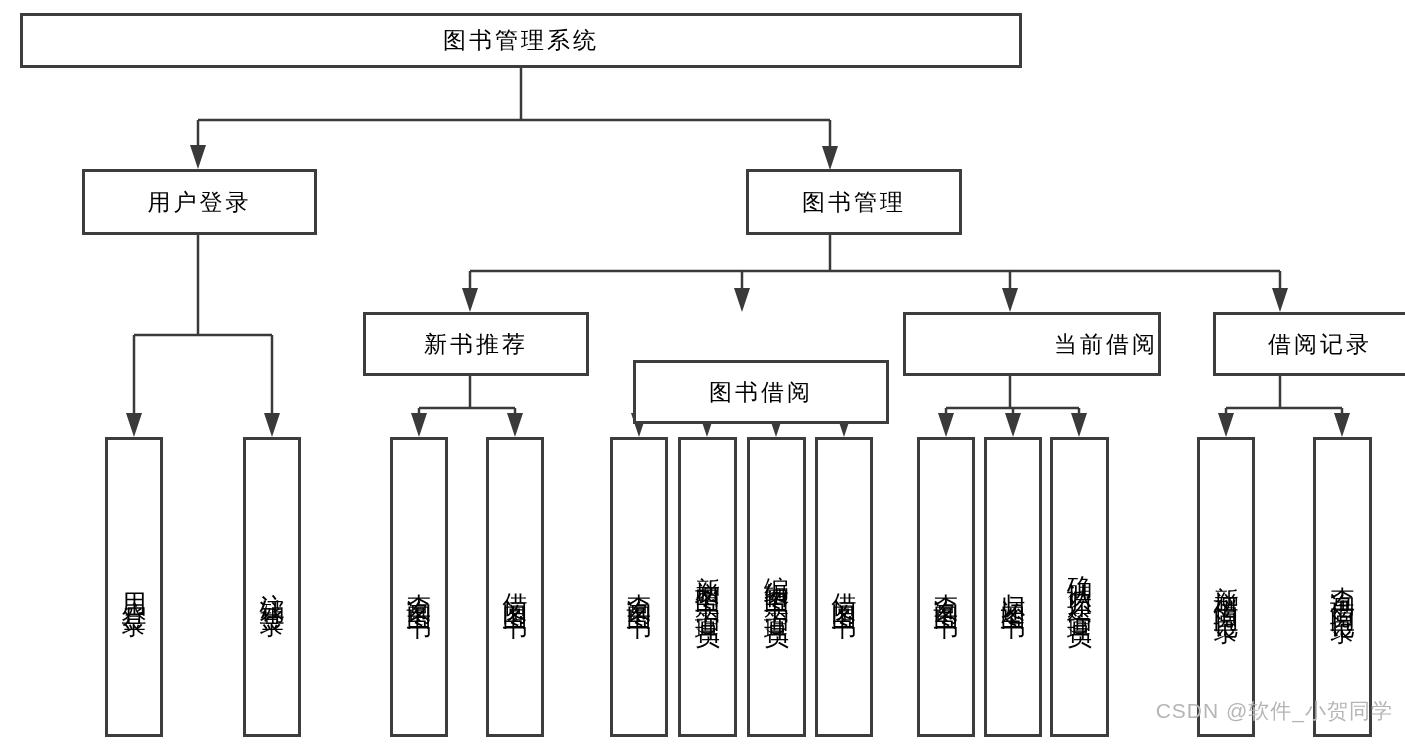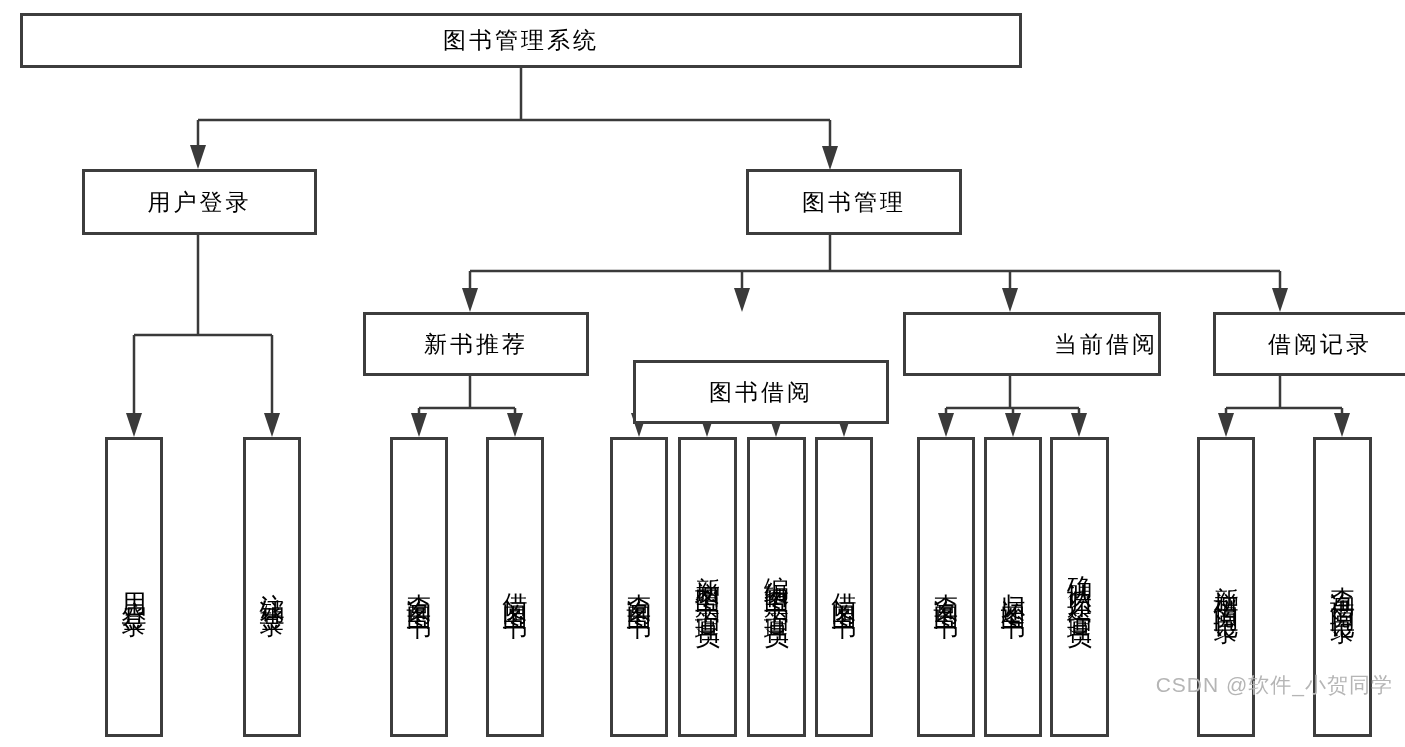--- a/index.html
+++ b/index.html
@@ -41,21 +41,21 @@
   .root-box .h-label { font-size: 23px; }
   .v-box span {
     writing-mode: vertical-rl;
     font-size: 25px;
     letter-spacing: 7px;
     line-height: 1;
     white-space: nowrap;
   }
   .watermark {
     position: absolute;
-    top: 671px;
+    top: 697px;
     right: 12px;
     font-size: 21px;
     letter-spacing: 1px;
     color: #b5b5b5;
     white-space: nowrap;
   }
 </style>
 </head>
 <body>
 

